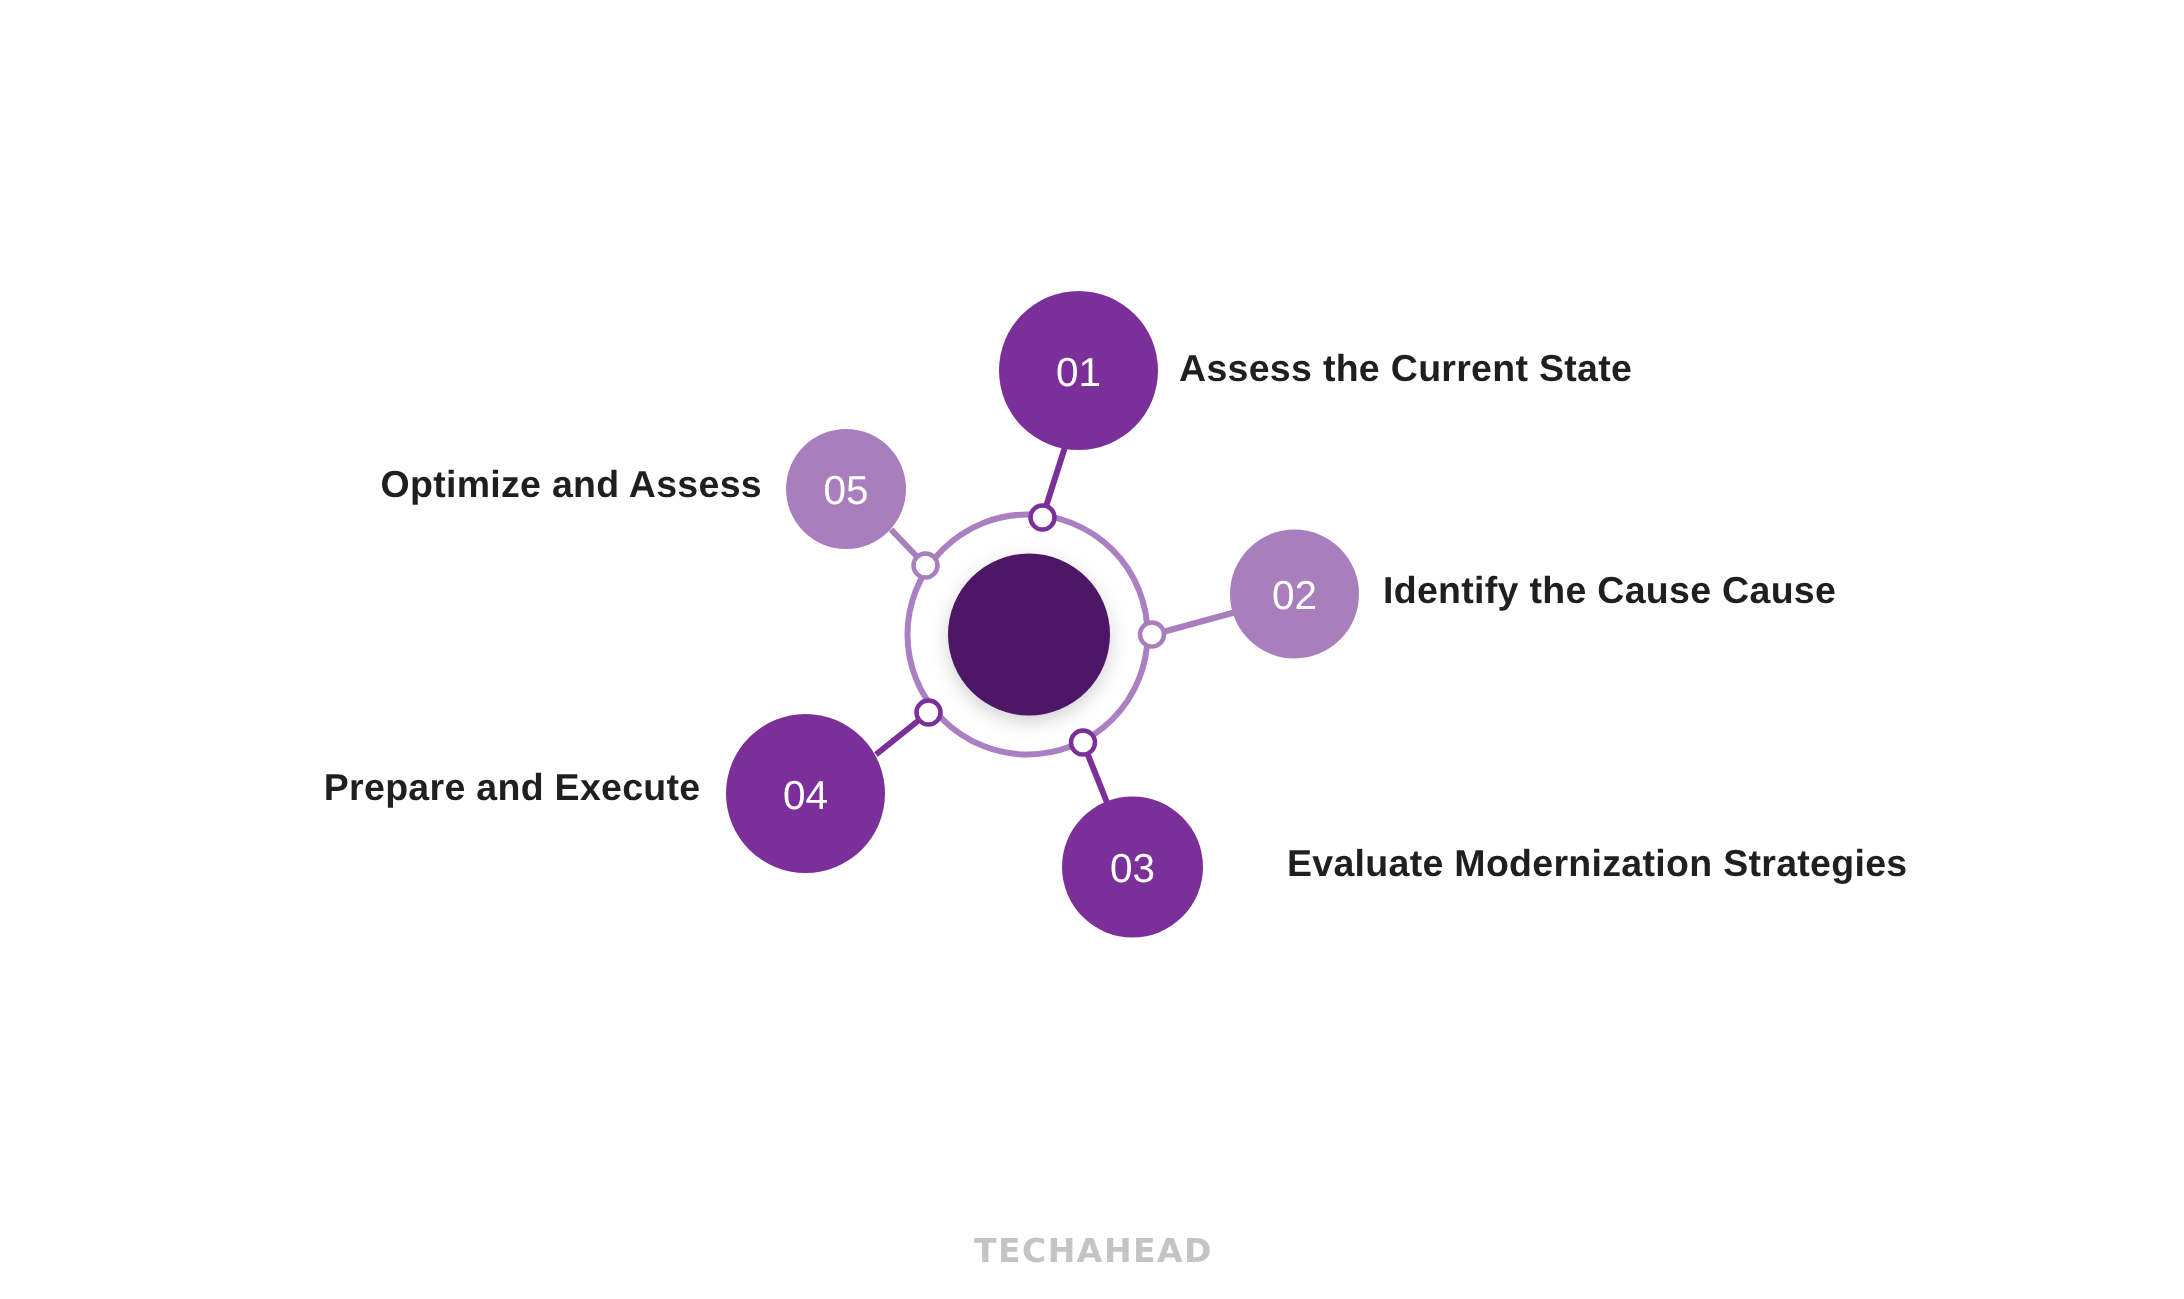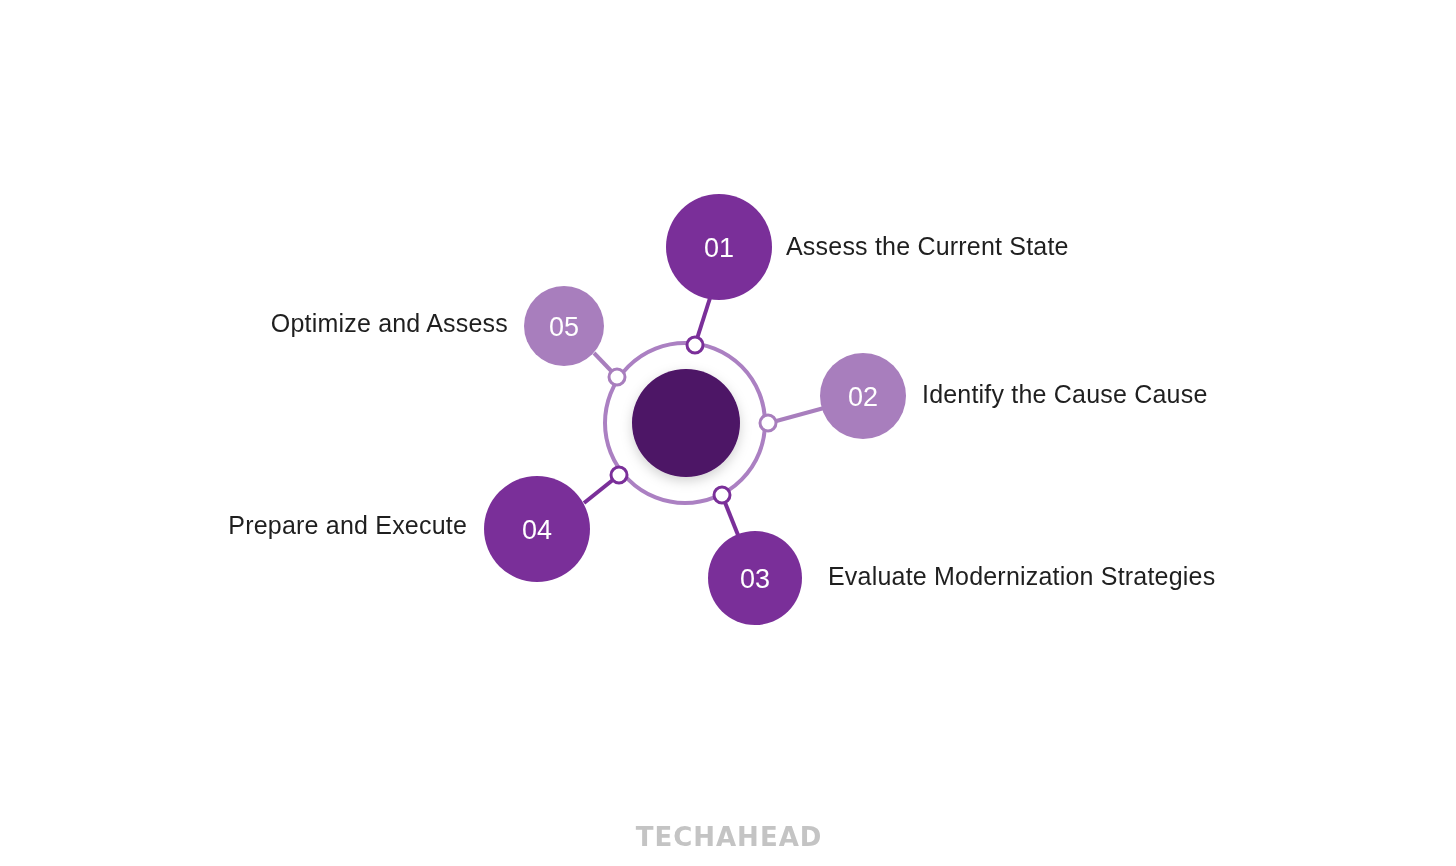--- a/index.html
+++ b/index.html
@@ -1,21 +1,21 @@
 <!DOCTYPE html>
 <html><head>
 <meta charset="utf-8">
 <style>
   html, body { margin:0; padding:0; }
   body { width:1456px; height:866px; background:#ffffff; position:relative; overflow:hidden;
          font-family:"Liberation Sans", "DejaVu Sans", sans-serif; }
   #diagram { position:absolute; left:0; top:0; width:1456px; height:866px; }
-  .step-label { position:absolute; font-size:25px; color:#1f1f1f; white-space:nowrap; letter-spacing:0.2px; }
+  .step-label { position:absolute; font-size:25px; color:#1f1f1f; white-space:nowrap; letter-spacing:0.2px;font-weight:bold; }
   .watermark { position:absolute; left:634px; top:822px; width:190px; text-align:center;
-               font-family:"DejaVu Sans", sans-serif; font-weight:bold; font-size:26px; letter-spacing:1px; color:#c4c4c4; }
+               font-family:"DejaVu Sans", sans-serif; font-weight:bold; font-size:22px; letter-spacing:1px; color:#c4c4c4; }
   .num { font-family:"Liberation Sans", sans-serif; font-size:27px; fill:#ffffff; }
 </style>
 </head>
 <body>
 
 <svg id="diagram" width="1456" height="866" viewBox="0 0 1456 866">
   <defs>
     <filter id="shadow" x="-30%" y="-30%" width="160%" height="160%">
       <feDropShadow dx="0" dy="4" stdDeviation="6" flood-color="#000" flood-opacity="0.18"></feDropShadow>
     </filter>
@@ -54,17 +54,17 @@
     <text class="num" x="537" y="539" text-anchor="middle">04</text>
   </g>
   <g>
     <circle cx="564" cy="326" r="40" fill="#a87ebd"></circle>
     <text class="num" x="564" y="336" text-anchor="middle">05</text>
   </g>
 </svg>
 
 <div class="step-label" style="left:786px; top:232px;">Assess the Current State</div>
 <div class="step-label" style="left:922px; top:380px;">Identify the Cause Cause</div>
-<div class="step-label" style="left:828px; top:562px;">Evaluate Modernization Strategies</div>
+<div class="step-label" style="left:858px; top:562px;">Evaluate Modernization Strategies</div>
 <div class="step-label" style="right:989px; top:511px;margin-left:41px;">Prepare and Execute</div>
 <div class="step-label" style="right:948px; top:309px;">Optimize and Assess</div>
 
 <div class="watermark">TECHAHEAD</div>
 
 </body></html>

